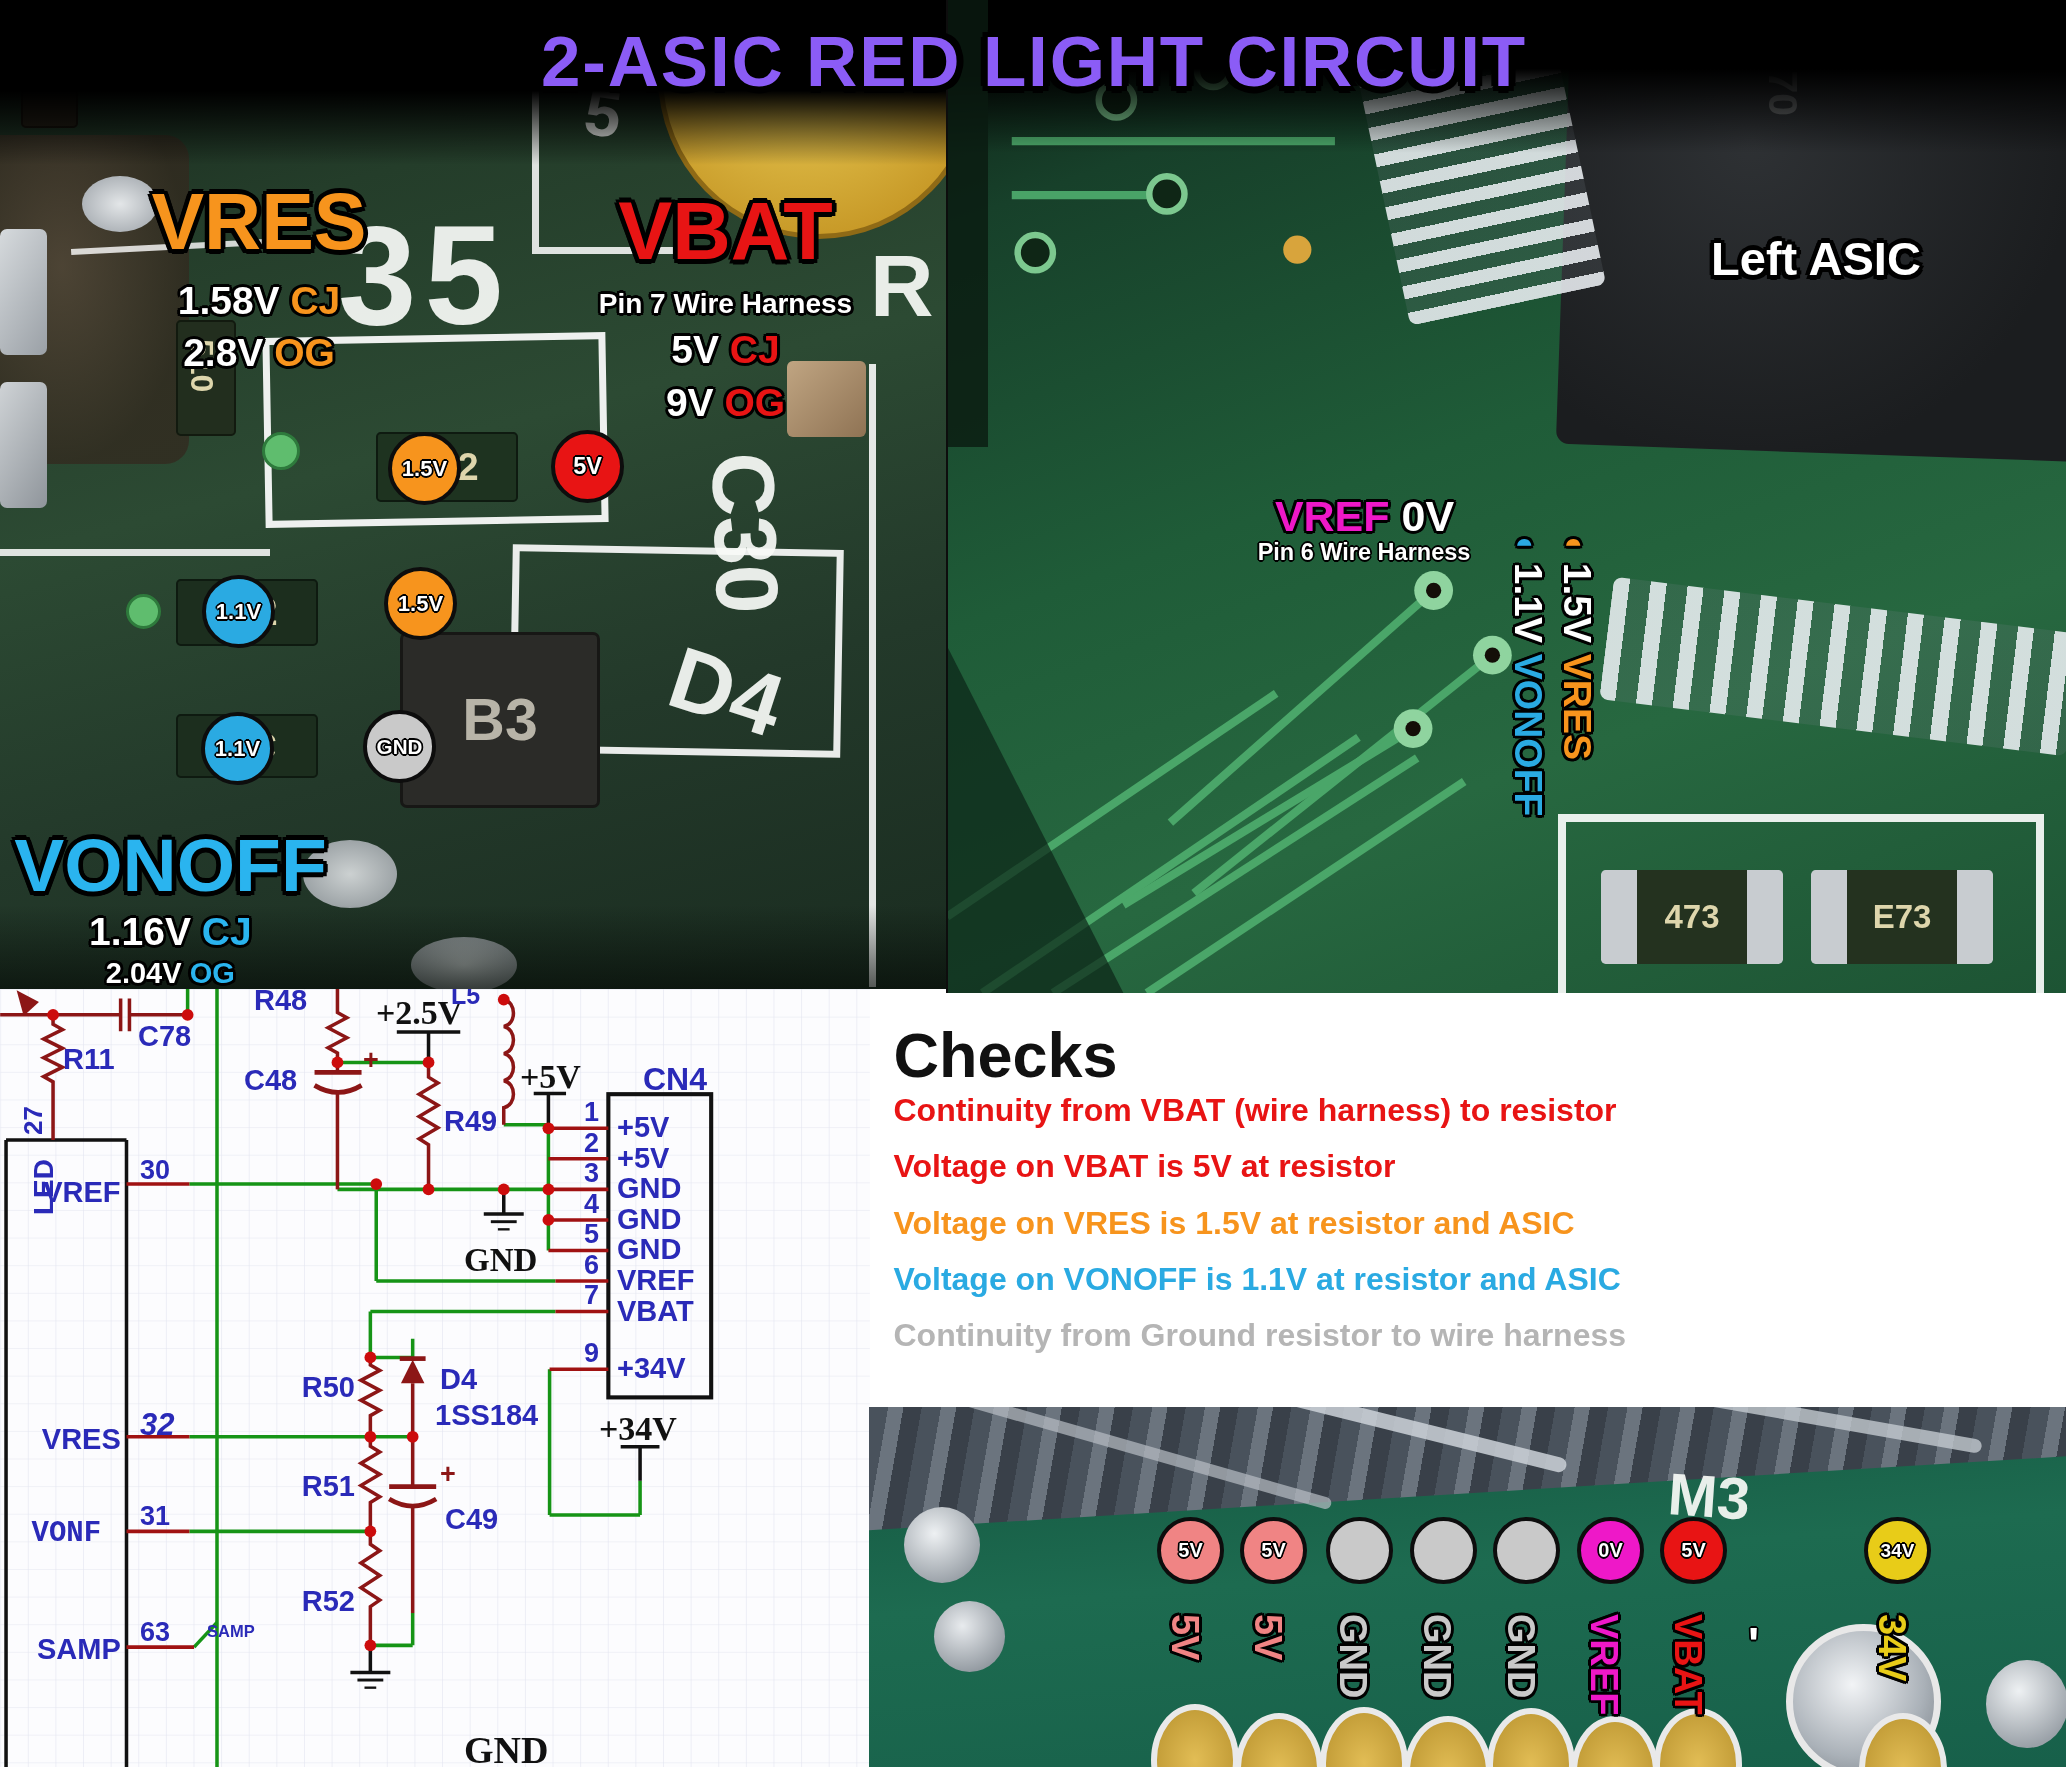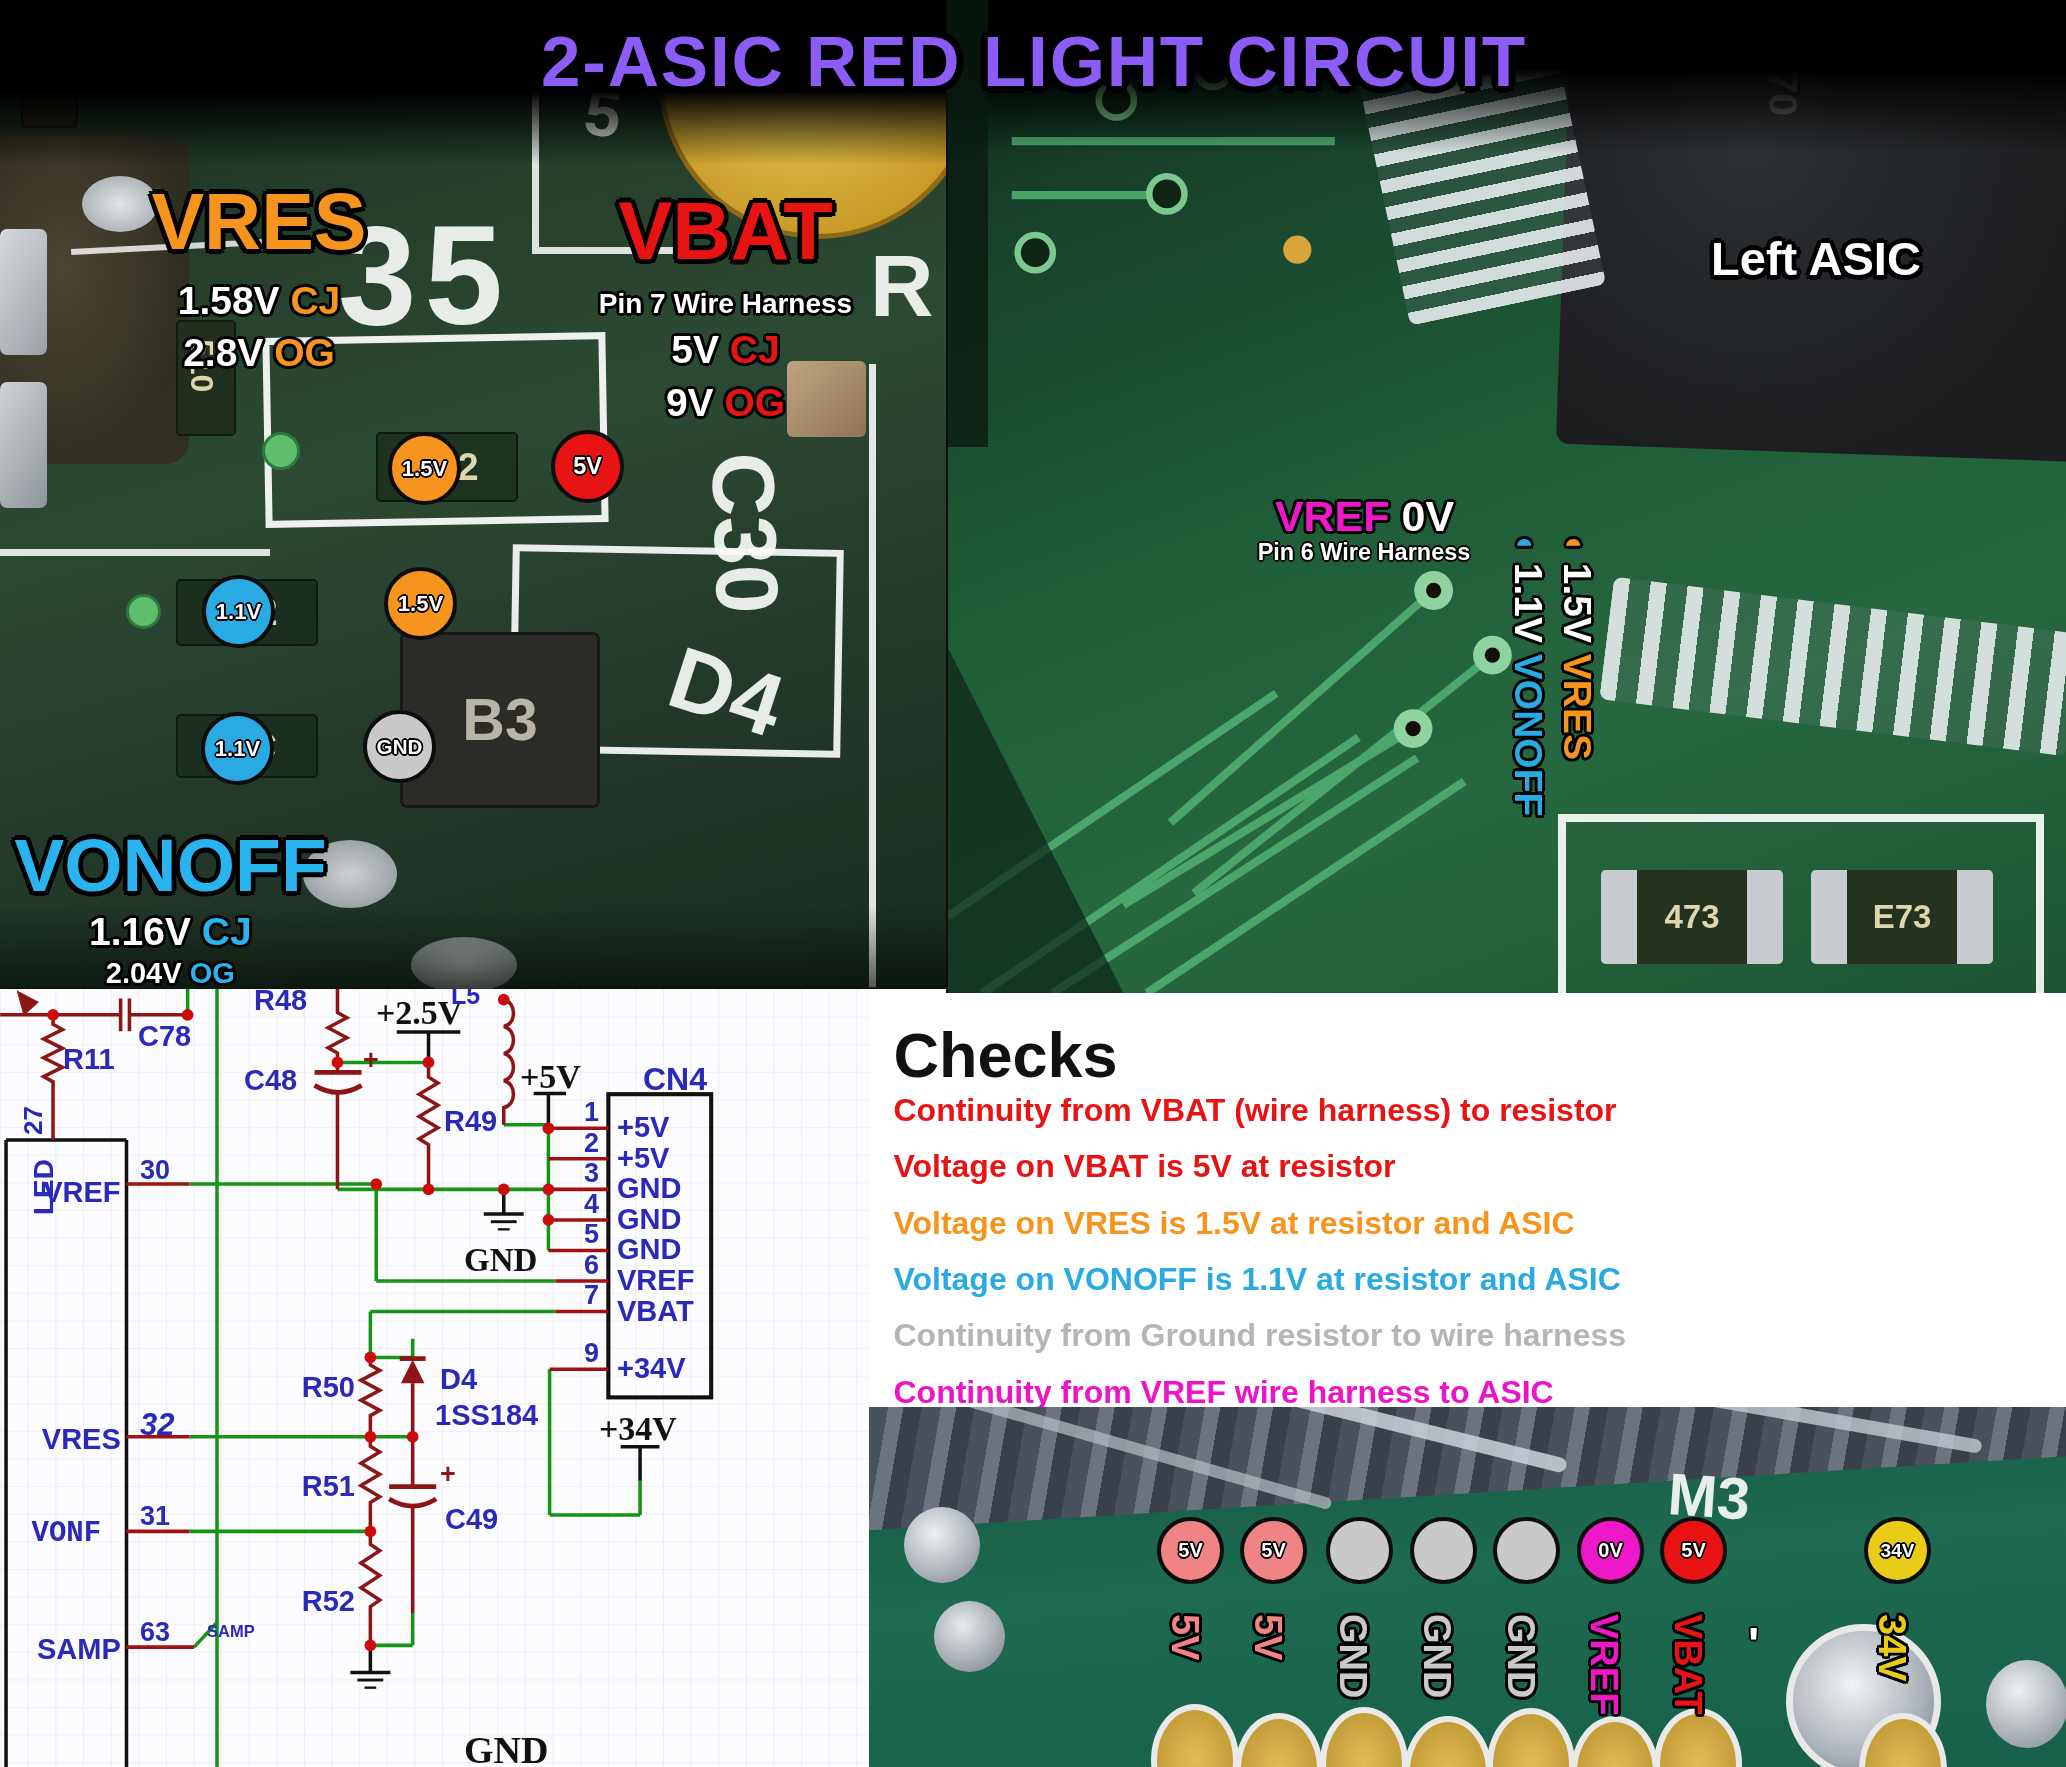--- a/index.html
+++ b/index.html
@@ -339,21 +339,20 @@
     <div class="schlabel serif" style="left:464px;top:739px;font-size:38px;">GND</div>
   </div>
 
   <div class="abs" style="left:870px;top:993px;width:1196px;height:465px;background:#fff;overflow:hidden;">
     <div class="abs w900" style="left:23.5px;top:26.4px;font-size:63px;color:#111;">Checks</div>
     <div class="checkline" style="top: 99px; color: rgb(232, 20, 20);">Continuity from VBAT (wire harness) to resistor</div>
     <div class="checkline" style="top: 155px; color: rgb(232, 20, 20);">Voltage on VBAT is 5V at resistor</div>
     <div class="checkline" style="top: 212px; color: rgb(247, 148, 29);">Voltage on VRES is 1.5V at resistor and ASIC</div>
     <div class="checkline" style="top: 268px; color: rgb(42, 170, 226);">Voltage on VONOFF is 1.1V at resistor and ASIC</div>
     <div class="checkline" style="top: 324px; color: rgb(181, 181, 181);">Continuity from Ground resistor to wire harness</div>
-    <div class="checkline" style="top: 381px; color: rgb(236, 19, 200);">Continuity from VREF wire harness to ASIC</div>
   </div>
 
   <div class="abs" style="left:869px;top:1407px;width:1198px;height:360px;overflow:hidden;
               background:linear-gradient(175deg,#14553f 0%,#1d6b50 45%,#17604a 100%);">
 
     <div class="abs" style="left:0;top:0;width:100%;height:176px;
          background:repeating-linear-gradient(100deg,#49525c 0 19px,#6b747e 19px 34px,#394049 34px 52px);
          clip-path:polygon(0 0,100% 0,100% 28%,0 70%);"></div>
     <div class="abs" style="left:176px;top:-11.8px;width:529px;height:15.3px;background:#cdd2d8;opacity:.85;transform:rotate(14deg);border-radius:7.6px;"></div>
     <div class="abs" style="left:529px;top:-17.6px;width:588px;height:14px;background:#c3c9cf;opacity:.8;transform:rotate(10deg);border-radius:7px;"></div>

